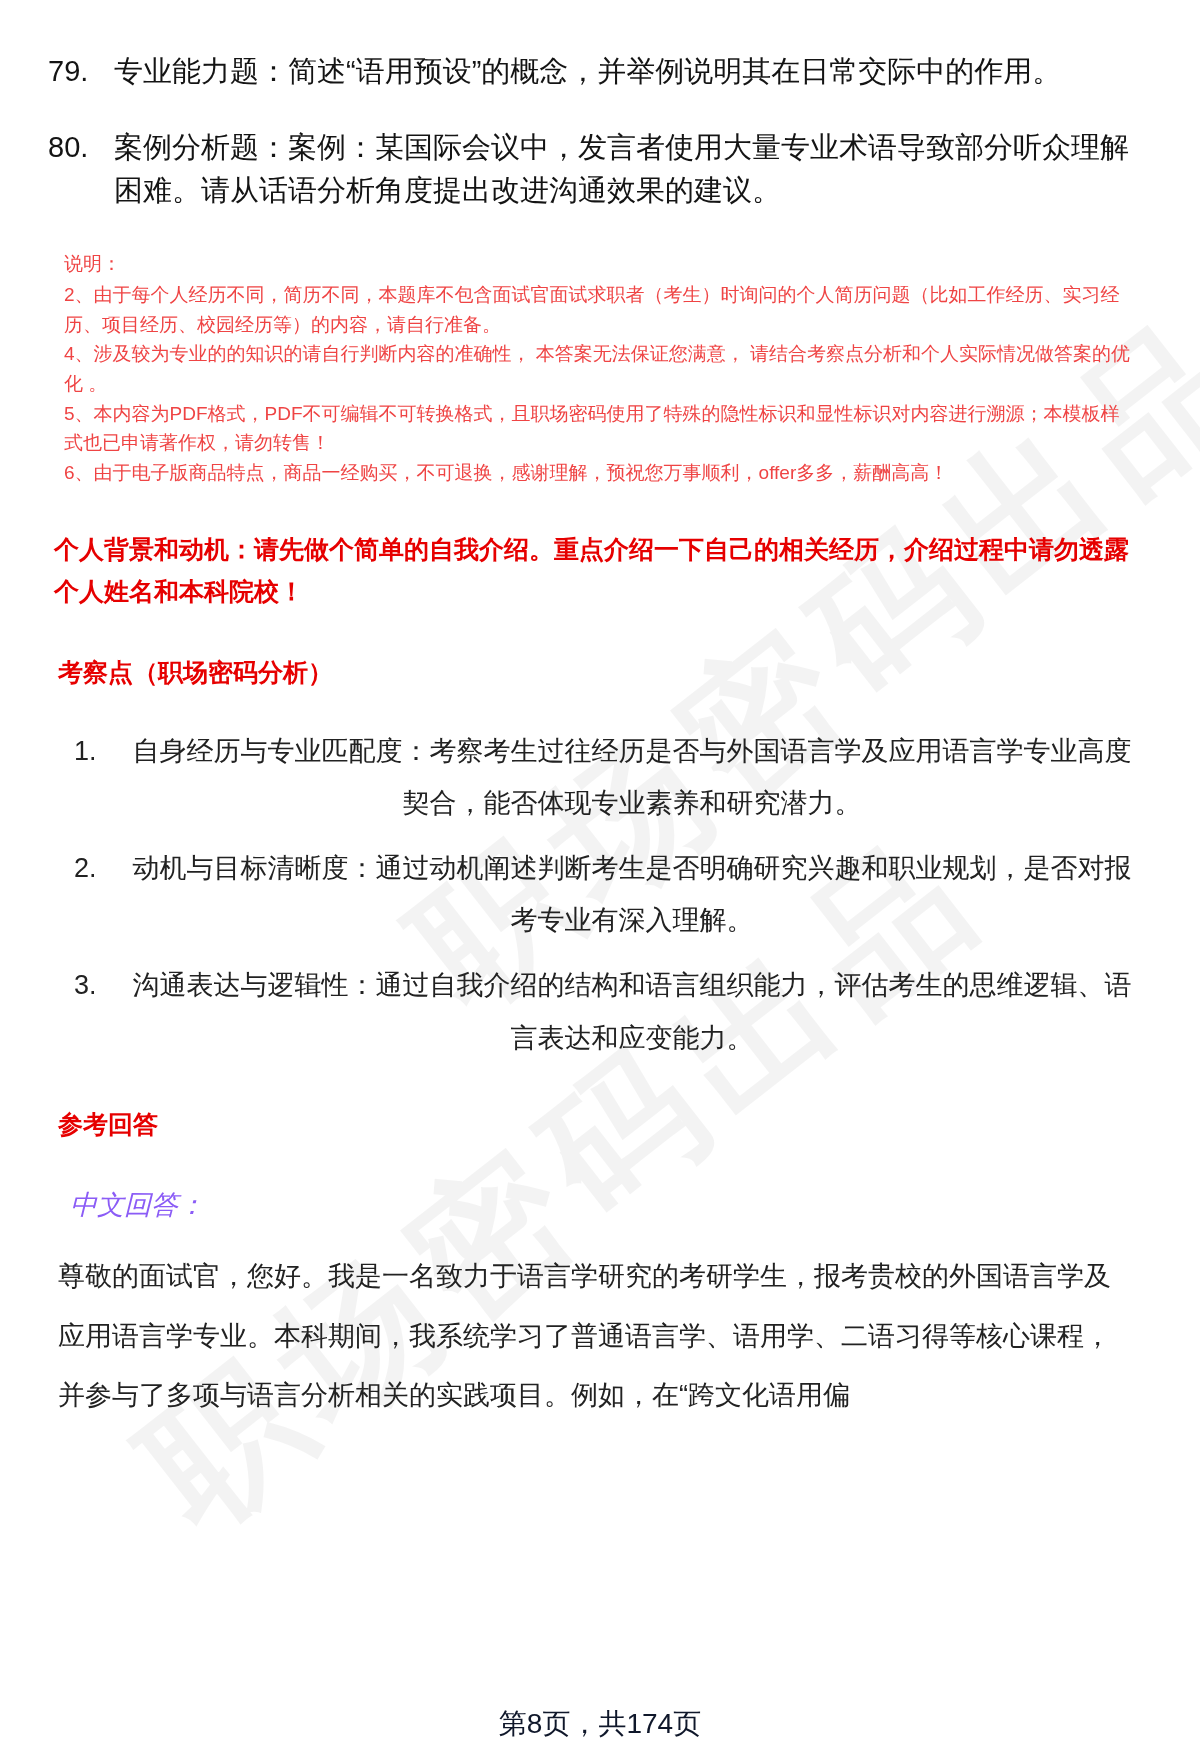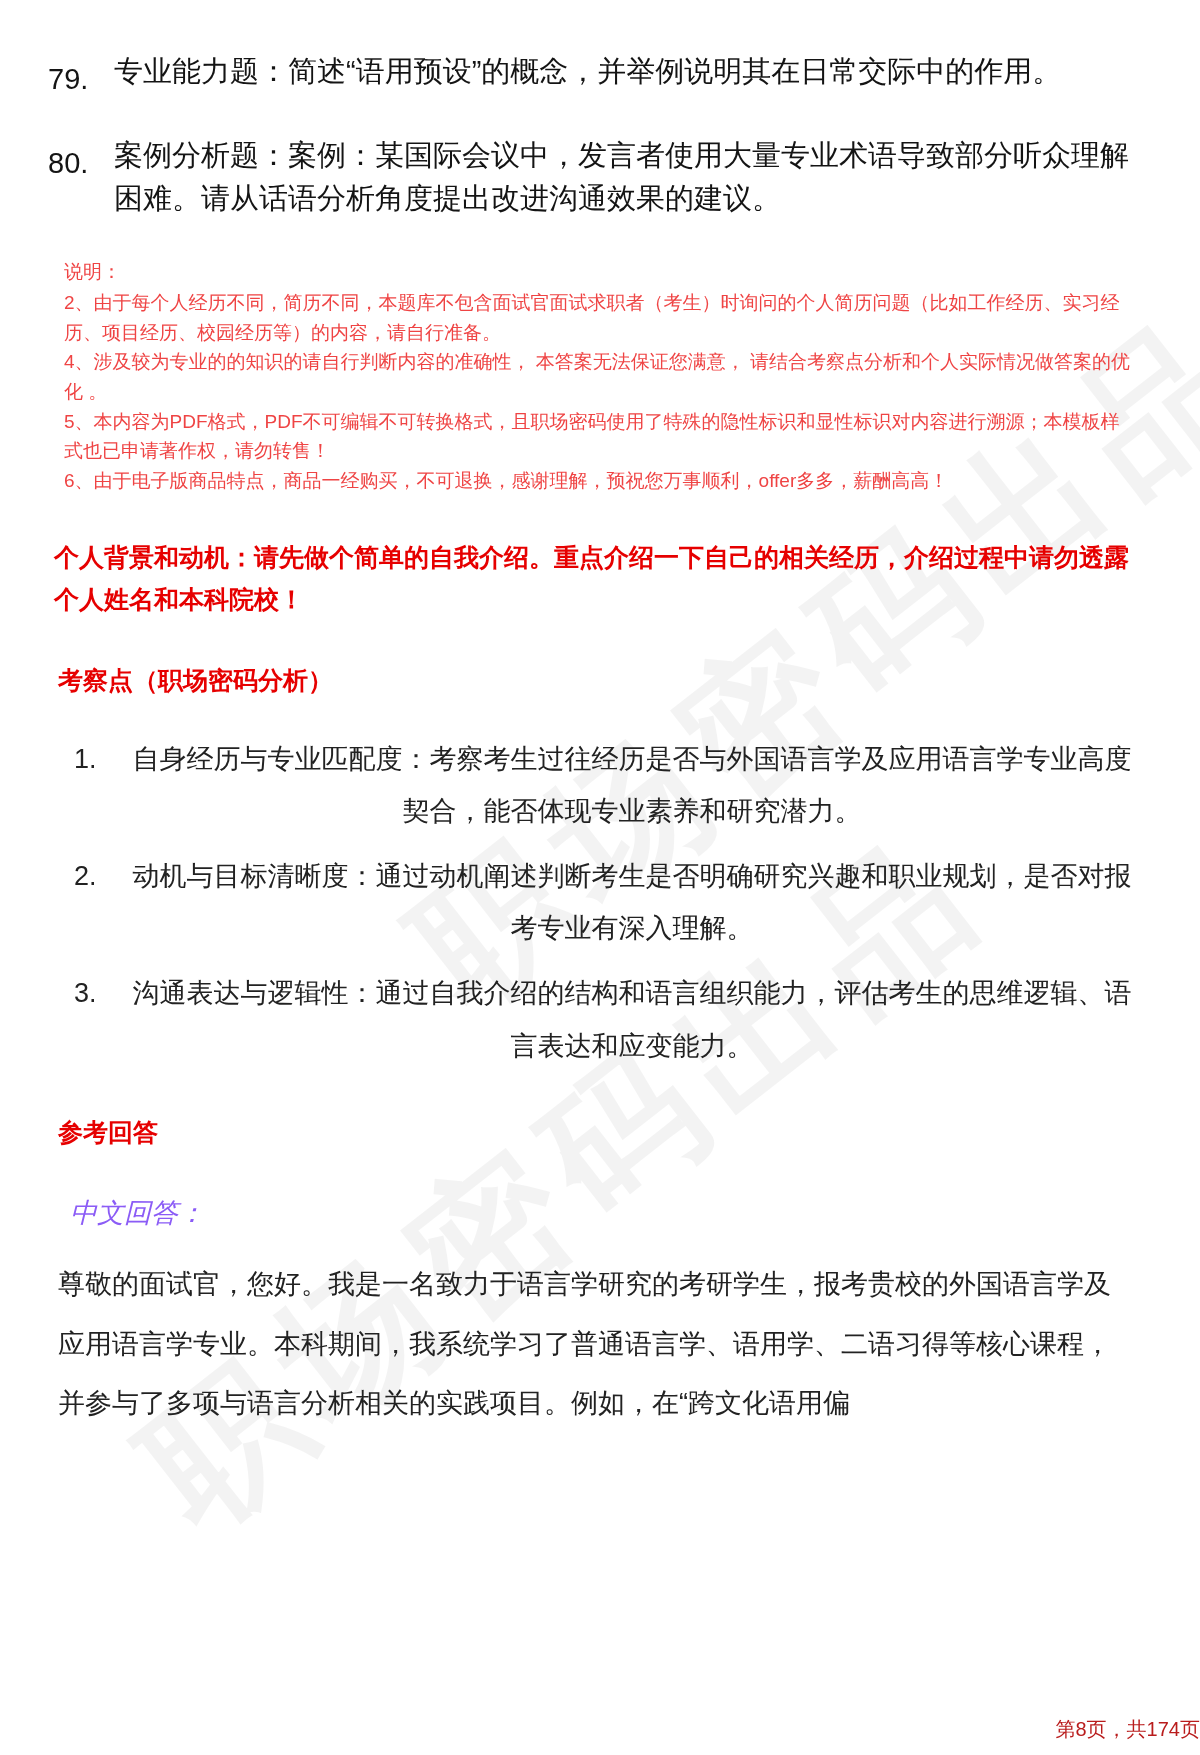--- a/index.html
+++ b/index.html
@@ -23,21 +23,21 @@
     transform:rotate(-38deg);
     pointer-events:none;
     letter-spacing:18px;
     z-index:0;
   }
   .wm1{ left:330px; top:560px; }
   .wm2{ left:60px; top:1080px; }
   .content{ position:relative; z-index:1; padding:50px 58px 0 48px; }
 
   .question{ display:flex; font-size:29px; line-height:1.5; color:#141414; margin-bottom:32px; }
-  .q-num{ width:66px; flex-shrink:0;margin-top:8px; }
+  .q-num{ width:66px; flex-shrink:0; }
   .q-text{ flex:1; }
 
   .notes{ margin:36px 0 0 16px; font-size:19px; line-height:1.56; color:#ef4444; padding-right:6px; }
   .note-title{ margin-bottom:2px; }
   .note-item{ }
 
   .red{ color:#e60000; font-weight:bold; }
   .red-para{ margin:40px 0 0 6px; font-size:25px; line-height:1.68; }
   .red-heading{ margin:44px 0 0 10px; font-size:25px; font-weight:bold; }
 
@@ -46,23 +46,23 @@
   .p-num{ width:48px; flex-shrink:0; }
   .p-text{ flex:1;text-align:center; }
 
   .answer-label{ margin:46px 0 0 22px; font-size:27px; color:#8b5cf6;font-style:italic; }
   .answer-para{ margin:24px 6px 0 10px; font-size:27px; line-height:2.2; color:#222; }
 
   .footer{
     position:absolute;
     left:0; bottom:12px;
     width:100%;
-    text-align:right;
-    font-size:20px;
-    color:#b91c1c;
+    text-align:center;
+    font-size:28px;
+    color:#0f172a;
     z-index:1;
   }
 </style>
 </head>
 <body>
 
 <div class="page">
 
   <div class="watermark wm1">职场密码出品</div>
   <div class="watermark wm2">职场密码出品</div>

